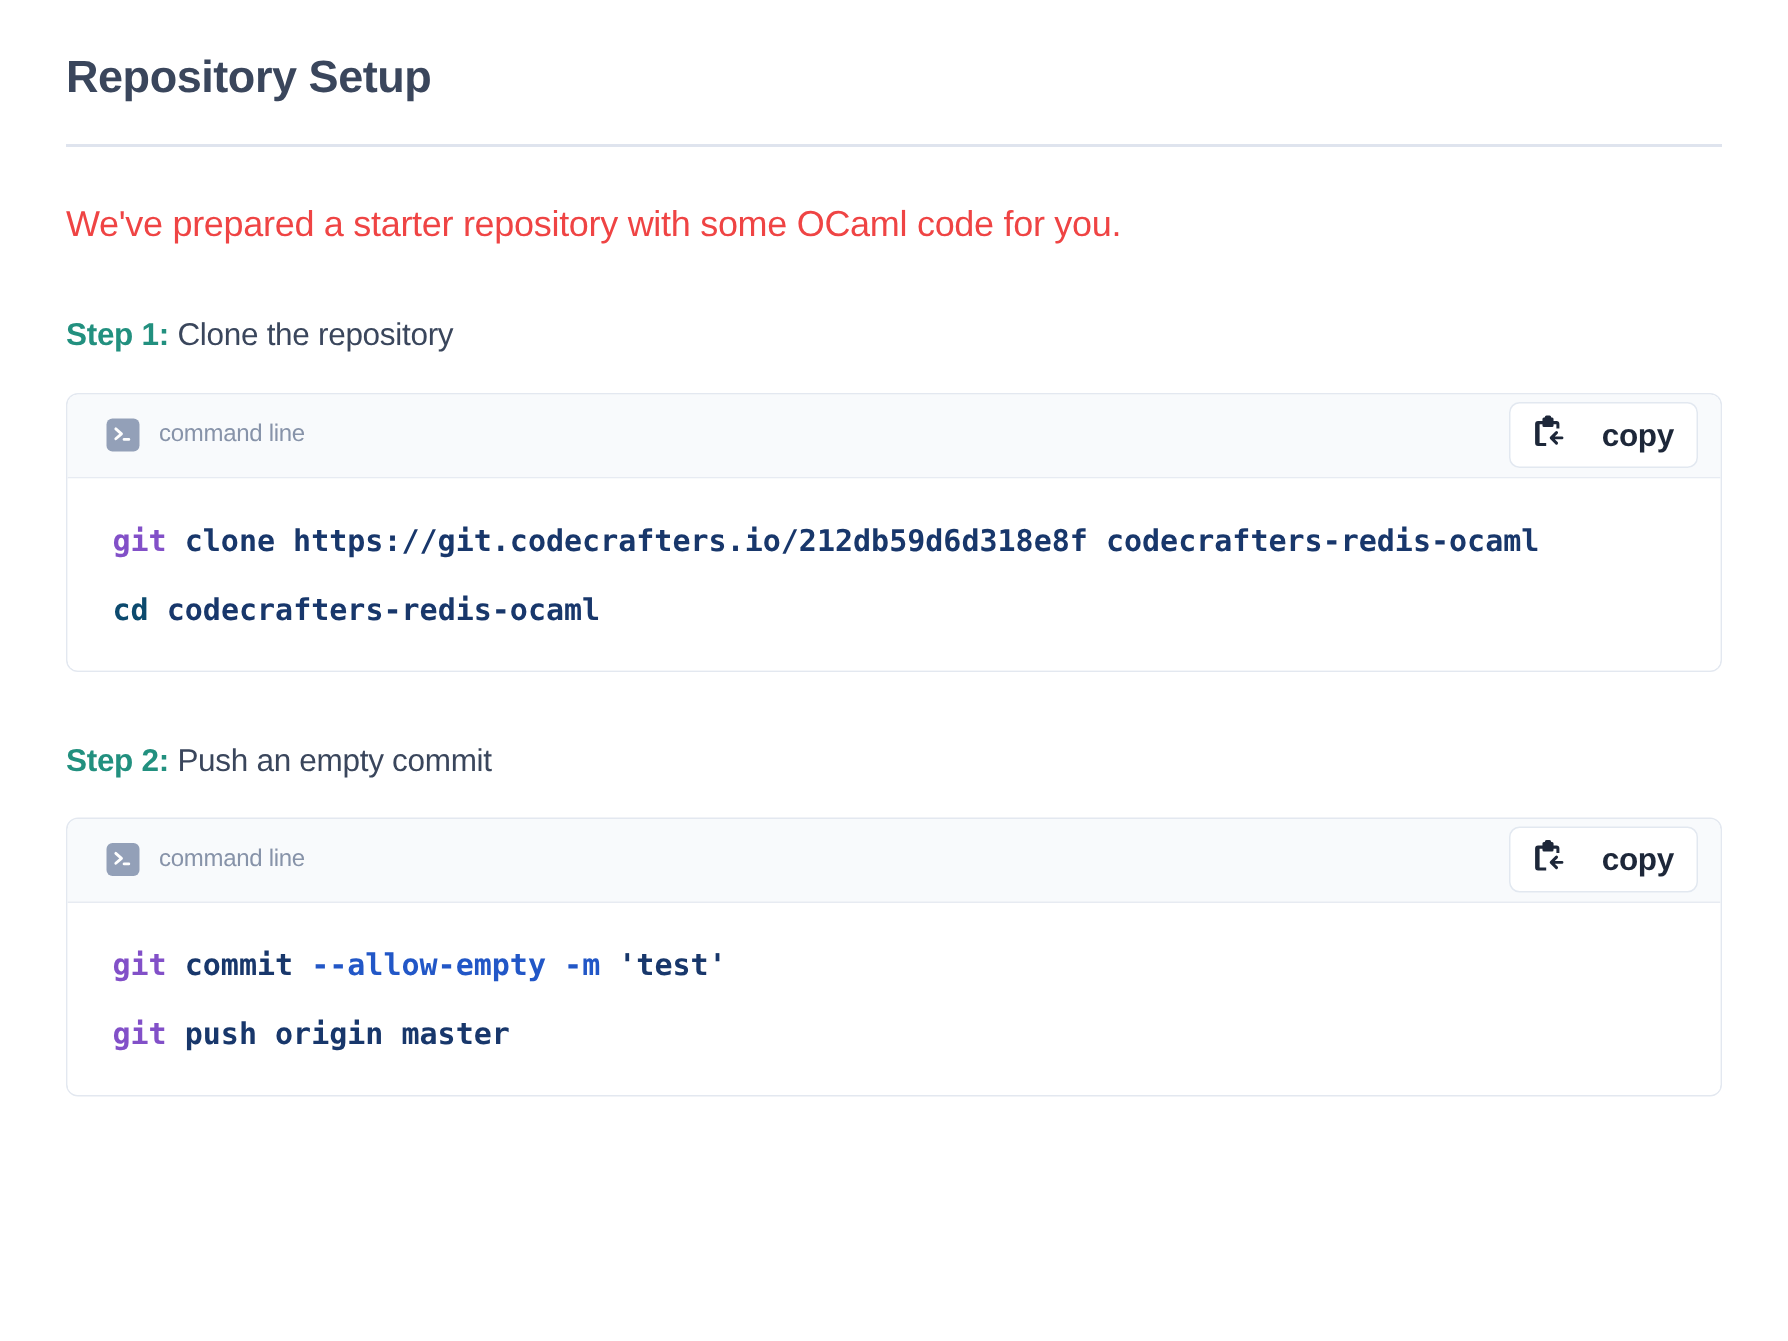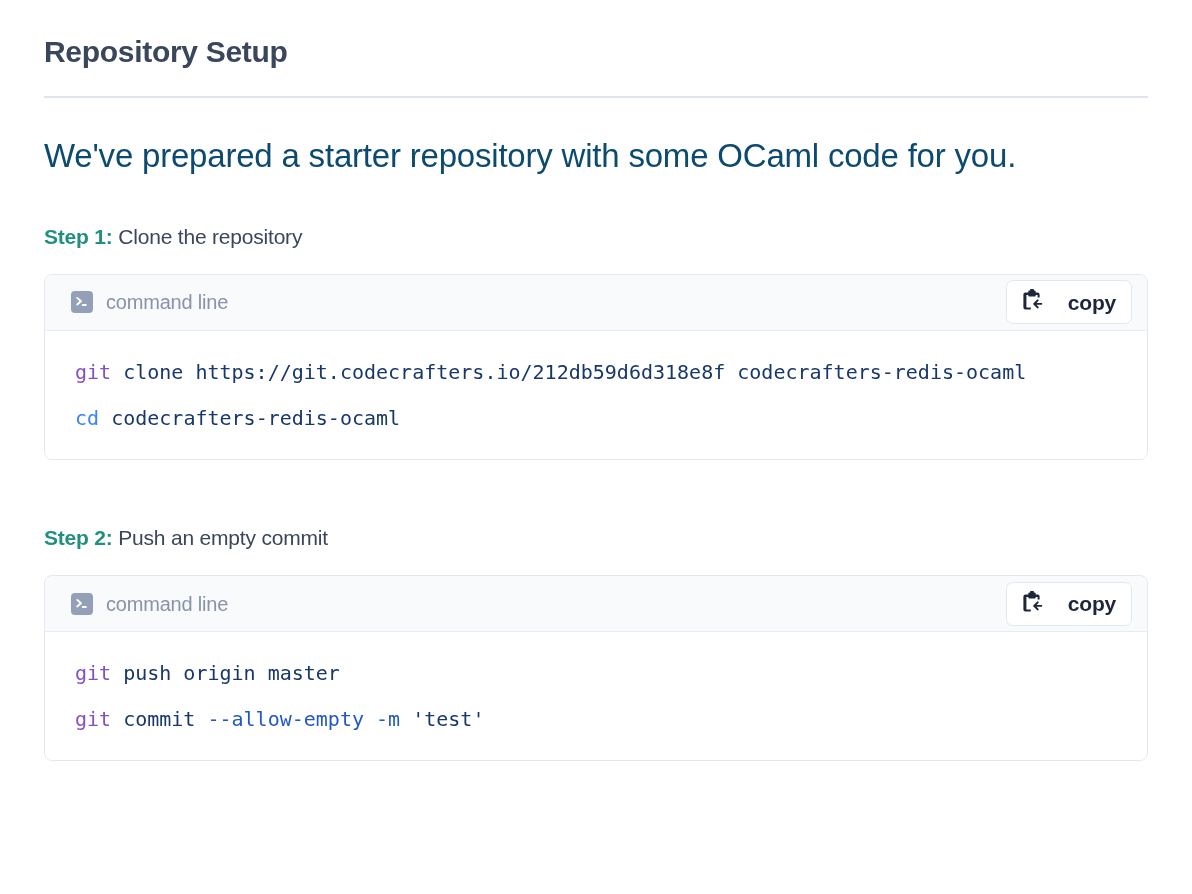--- a/index.html
+++ b/index.html
@@ -55,44 +55,44 @@
   .divider {
     margin-top: 26px;
     height: 2px;
     background: #dfe4ee;
     width: 100%;
   }
 
   
   .intro {
     margin-top: 36px;
-    font-size: 33px;
+    font-size: 24px;
     line-height: 1.35;
-    color: #0c4a6e;
+    color: #ef4444;
     letter-spacing: -0.2px;
     white-space: nowrap;
   }
 
   
   .step-heading {
     font-size: 21px;
     line-height: 1.3;
     color: #3a465c;
     letter-spacing: -0.2px;
     white-space: nowrap;
   }
   .step-heading .step-label {
     font-weight: bold;
     color: #22907f;
   }
   .step-heading .step-text {
     font-weight: normal;
   }
   #step1-heading { margin-top: 44px; }
-  #step2-heading { margin-top: 64px; }
+  #step2-heading { margin-top: 46px; }
 
   
   .code-card {
     margin-top: 24px;
     width: 1104px;
     border: 1px solid #e3e8f0;
     border-radius: 8px;
     background: #ffffff;
     box-sizing: border-box;
     overflow: hidden;
@@ -117,21 +117,21 @@
     height: 22px;
     border-radius: 4px;
     background: #93a0b8;
     display: flex;
     align-items: center;
     justify-content: center;
     flex: 0 0 auto;
   }
   .terminal-icon svg { display: block; }
   .code-lang-label {
-    font-size: 20px;
+    font-size: 16px;
     color: #8793a9;
     letter-spacing: -0.2px;
     line-height: 1;
   }
   .copy-button {
     display: flex;
     align-items: center;
     gap: 24px;
     background: #ffffff;
     border: 1px solid #e2e8f0;
@@ -155,23 +155,24 @@
     background: #ffffff;
     overflow: hidden;
   }
   .code-line {
     font-family: "DejaVu Sans Mono", monospace;
     font-size: 20px;
     line-height: 46px;
     white-space: pre;
     color: #18376b;
     letter-spacing: 0px;
+    font-weight: bold;
   }
   .tok-cmd   { color: #8250c8; }
-  .tok-blue  { color: #3b82f6; }
+  .tok-blue  { color: #0c4a6e; }
   .tok-flag  { color: #2257c7; }
   .tok-plain { color: #18376b; }
 </style>
 </head>
 <body>
 
 <div class="page">
 
   <div class="header-row">
     <div class="page-title">Repository Setup</div>
@@ -235,18 +236,18 @@
           <svg width="24" height="24" viewBox="0 0 24 24" aria-hidden="true">
             <path d="M9.3 2.4h5.4a1 1 0 0 1 1 1v1.2h1.9a2 2 0 0 1 2 2v3.0h-2.0V6.9h-1.9v.7a1 1 0 0 1-1 1H9.3a1 1 0 0 1-1-1v-.7H6.4v12.5h4.4v2.0H5.4a2 2 0 0 1-2-2V6.6a2 2 0 0 1 2-2h2.9V3.4a1 1 0 0 1 1-1z" fill="#1d2739"></path>
             <rect x="9.9" y="1.0" width="4.2" height="2.2" rx="1.1" fill="#1d2739"></rect>
             <path d="M21.6 15.0h-5.1l1.9-1.9a1 1 0 0 0-1.45-1.4l-3.5 3.5a1 1 0 0 0 0 1.42l3.5 3.5a1 1 0 0 0 1.45-1.4l-1.9-1.9h5.1a1 1 0 0 0 0-1.9z" fill="#1d2739"></path>
           </svg>
         </span>
         <span class="copy-label">copy</span>
       </div>
     </div>
     <div class="code-body">
+      <div class="code-line"><span class="tok-cmd">git</span><span class="tok-plain"> commit </span><span class="tok-flag">--allow-empty</span><span class="tok-plain"> </span><span class="tok-flag">-m</span><span class="tok-plain"> 'test'</span></div>
       <div class="code-line"><span class="tok-cmd">git</span><span class="tok-plain"> push origin master</span></div>
-      <div class="code-line"><span class="tok-cmd">git</span><span class="tok-plain"> commit </span><span class="tok-flag">--allow-empty</span><span class="tok-plain"> </span><span class="tok-flag">-m</span><span class="tok-plain"> 'test'</span></div>
     </div>
   </div>
 
 </div>
 
 </body></html>

